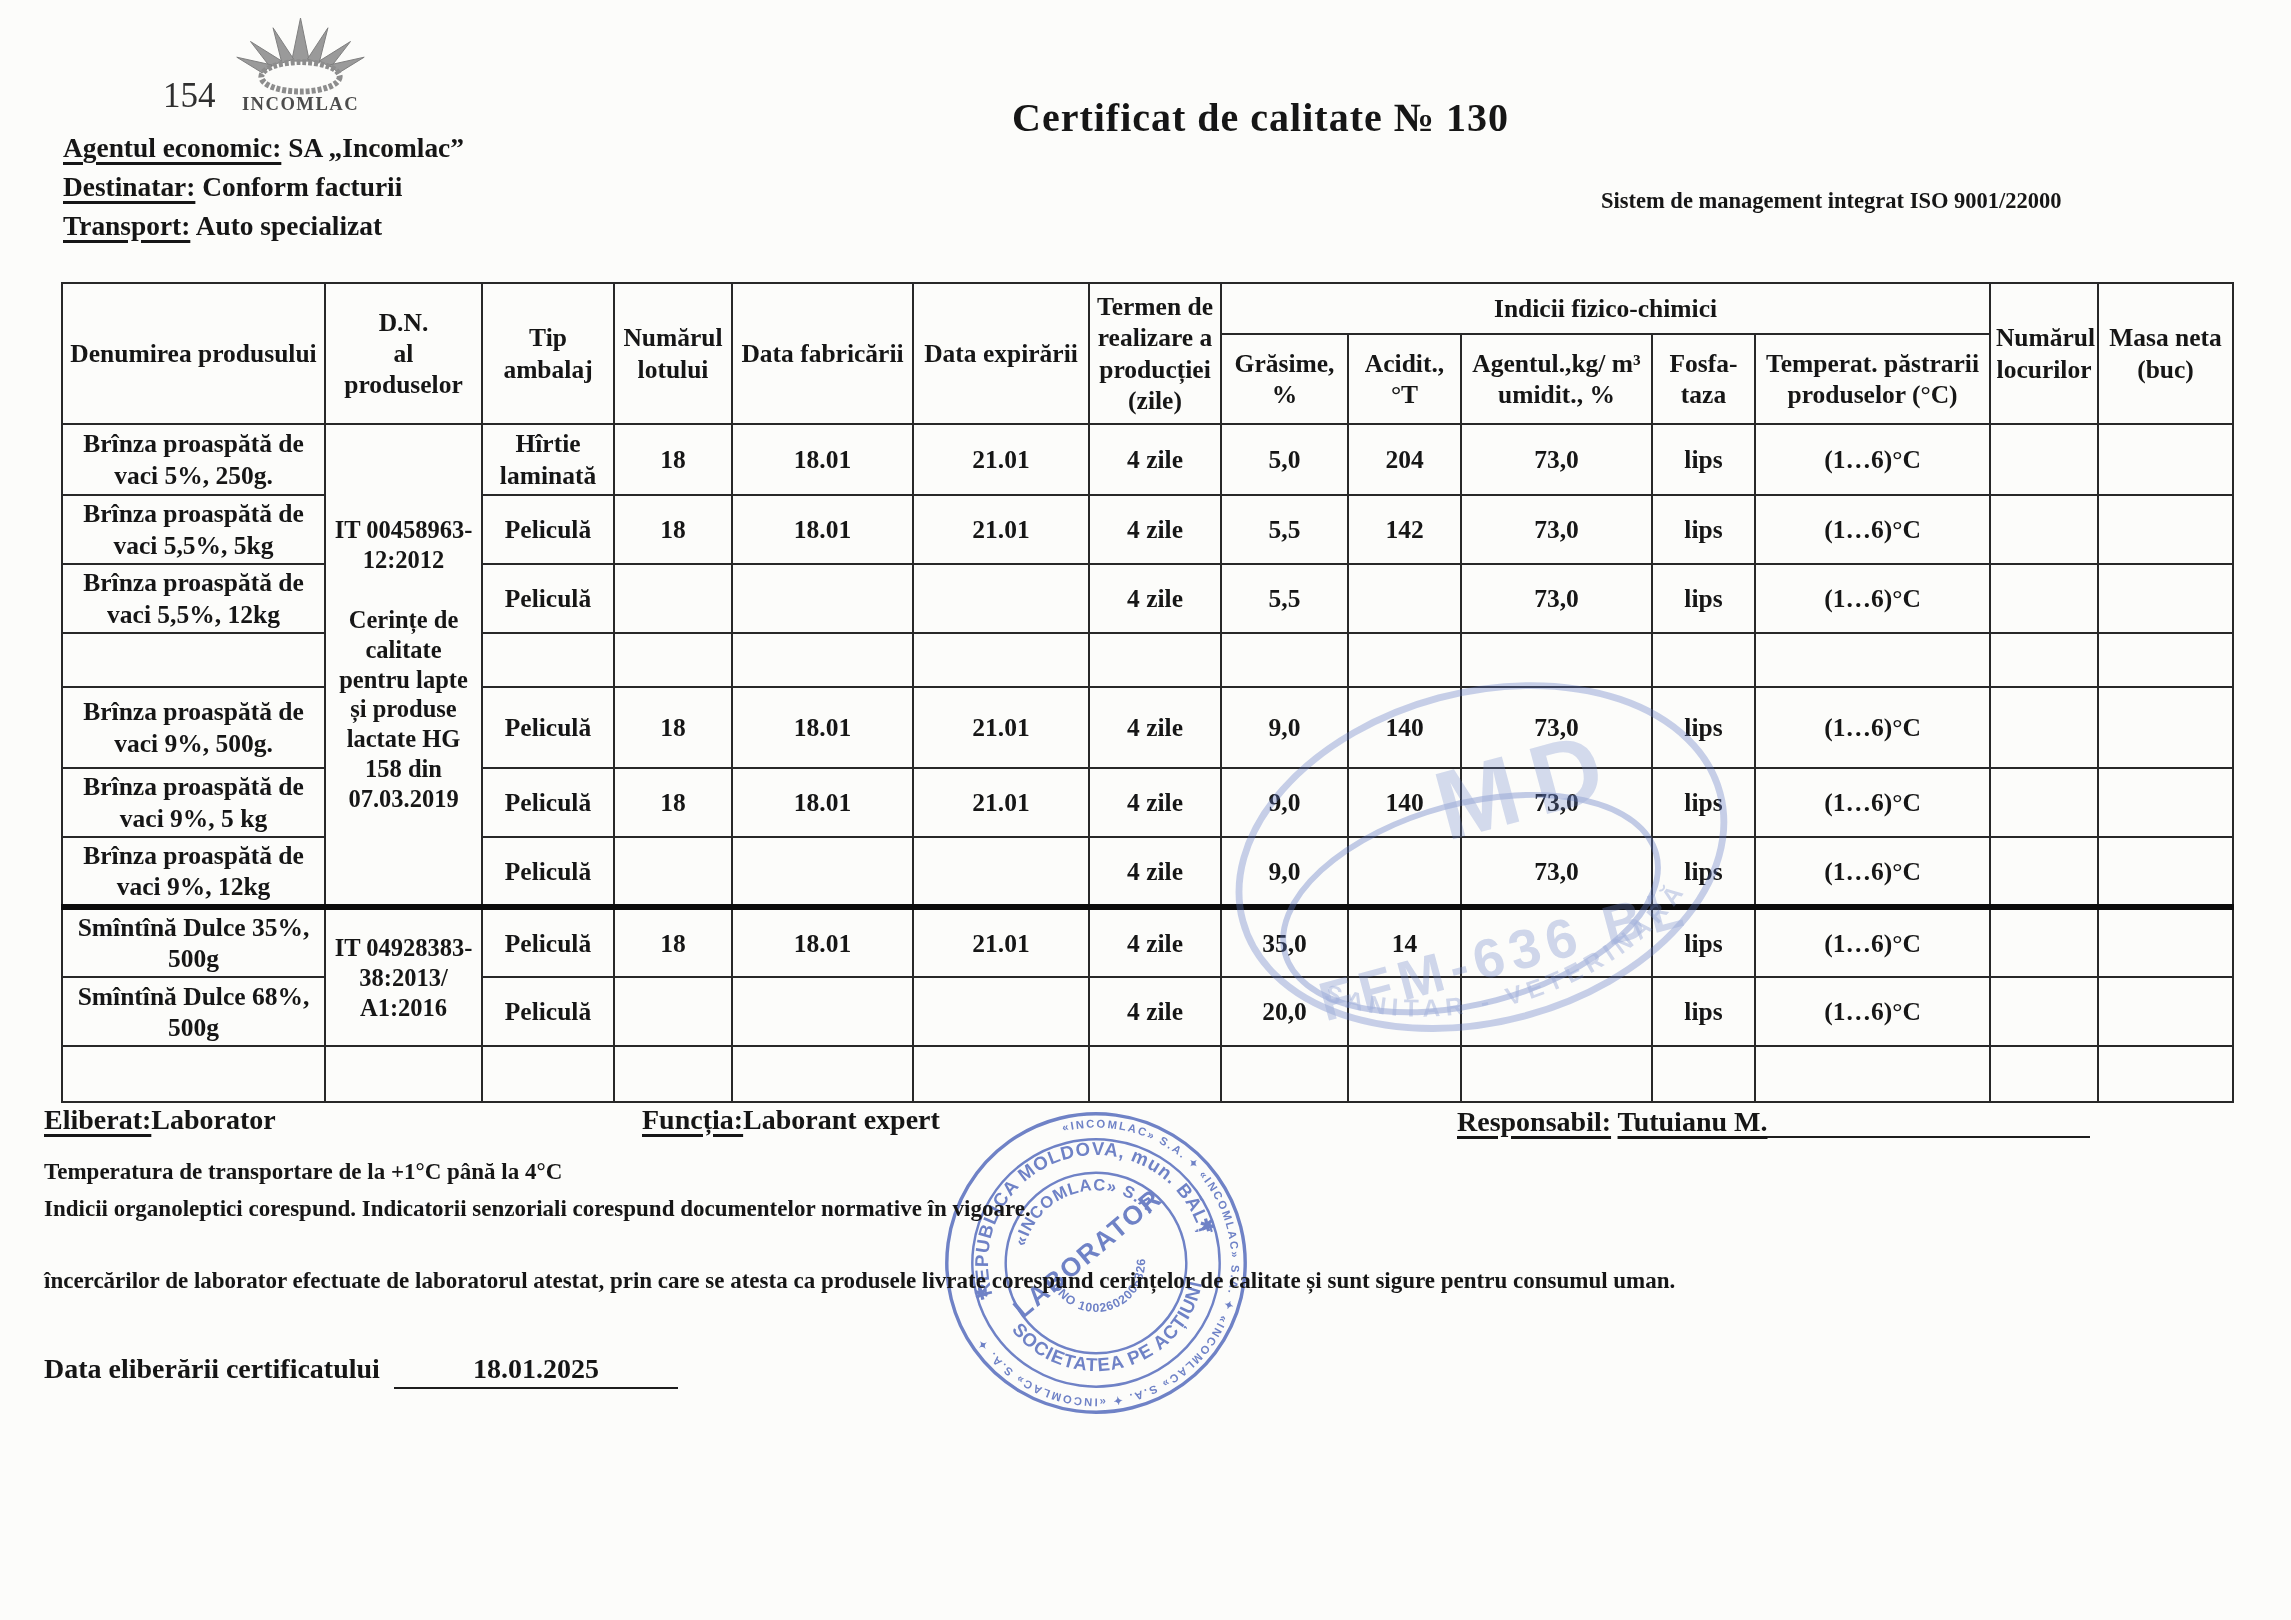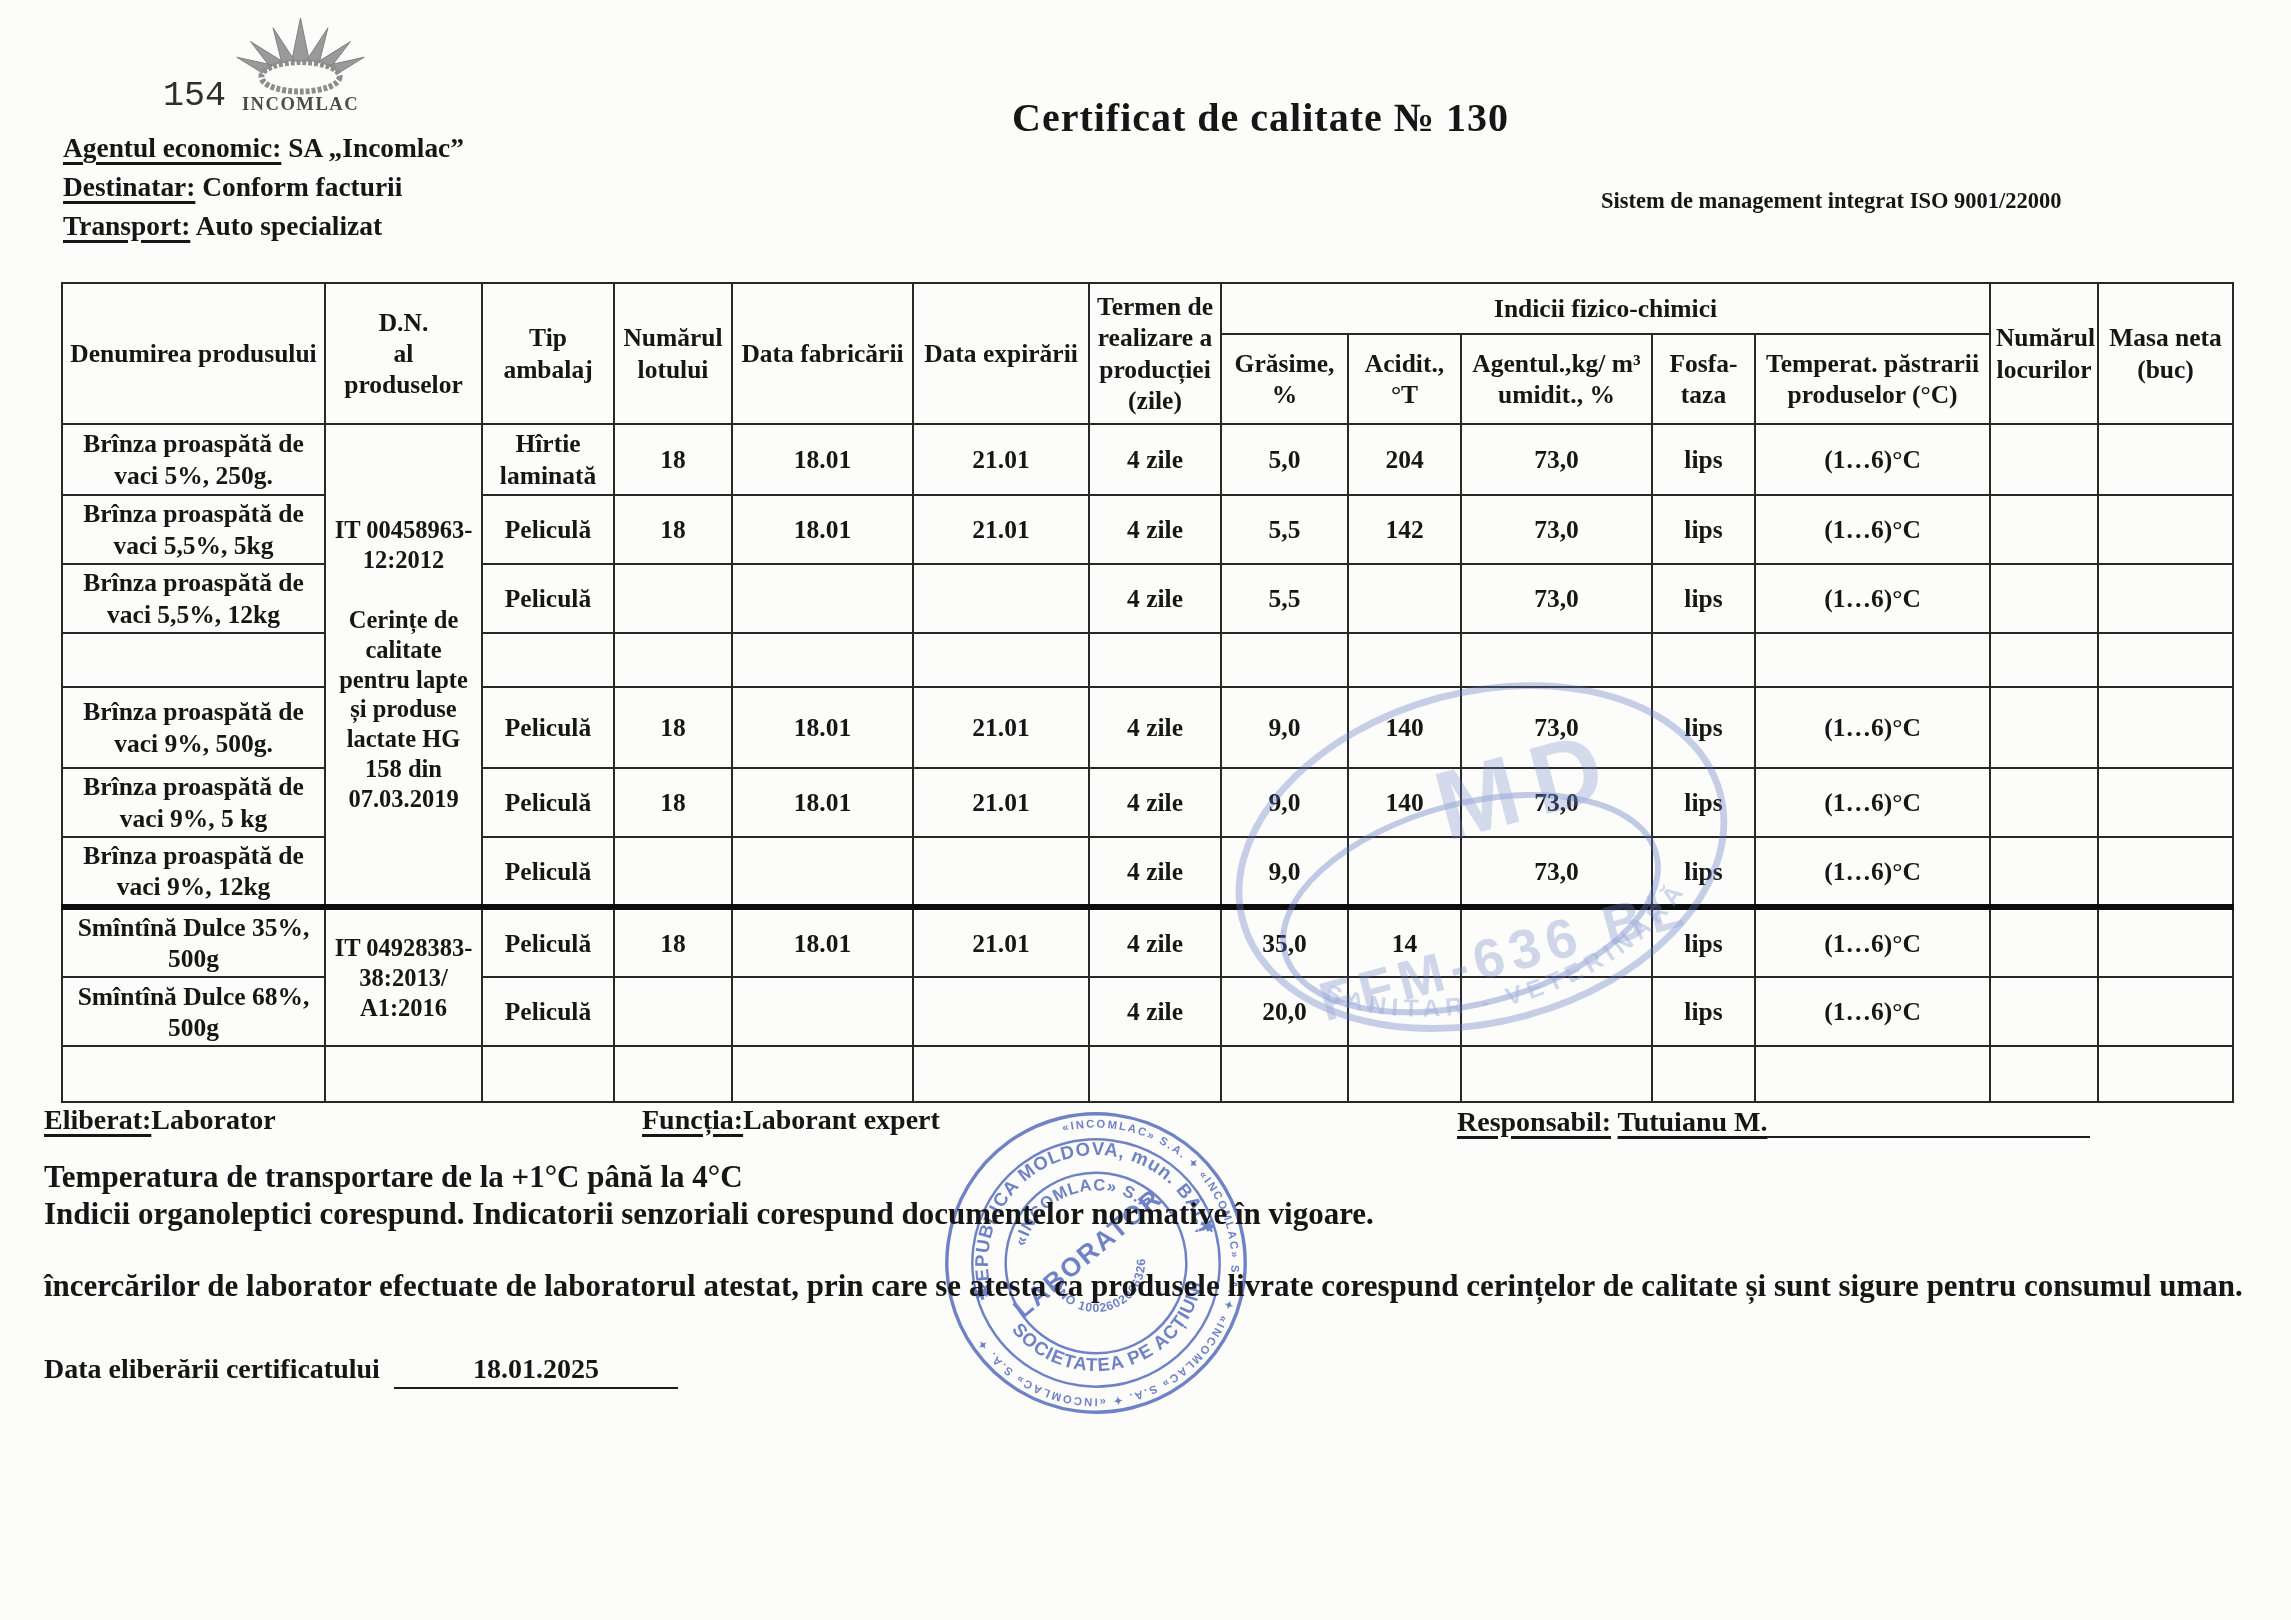--- a/index.html
+++ b/index.html
@@ -3,42 +3,42 @@
 <meta charset="utf-8">
 <style>
   html,body{margin:0;padding:0;background:#e8e8e8;}
   .page{position:relative;width:2292px;height:1620px;background:#fcfcfa;
         font-family:"Liberation Serif",serif;color:#161616;overflow:hidden;}
   .abs{position:absolute;}
   .u{text-decoration:underline;text-decoration-thickness:2.5px;text-underline-offset:4.9px;}
   .pre{white-space:pre-line;}
 
   
-  .page-num{left:163px;top:76px;font-size:35px;color:#2f2f2f;font-family:Liberation Mono, monospace;}
+  .page-num{left:163px;top:76px;font-size:35px;color:#2f2f2f;font-family:Liberation Serif, serif;}
   .doc-title{left:1012px;top:94px;font-size:40px;font-weight:bold;letter-spacing:1px;}
   .iso-note{left:1601px;top:188px;font-size:22.5px;font-weight:bold;}
   .hfields{left:63px;top:129px;font-size:27.4px;font-weight:bold;line-height:39px;}
 
   
   table.cert{position:absolute;left:61px;top:282px;border-collapse:collapse;table-layout:fixed;
              width:2172px;font-size:25.5px;font-weight:bold;}
   .cert th,.cert td{border:2px solid #282828;text-align:center;vertical-align:middle;
                     padding:2px 4.9px;line-height:1.22;overflow:hidden;}
   table.cert{border:2.9px solid #1d1d1d;}
   .cert tr.thick>td{border-top:6.9px solid #0c0c0c;}
   .cert td.dncell{font-size:24.5px;margin-left:14px;}
 
   
   .stamp{position:absolute;pointer-events:none;}
   .stamp text{font-family:"Liberation Sans",sans-serif;font-weight:bold;}
 
   
   .f-line{font-size:28px;font-weight:bold;}
   .sig-line{display:inline-block;width:323px;border-bottom:2.9px solid #1d1d1d;height:27.4px;vertical-align:bottom;}
-  .notes{left:44px;width:2225px;font-size:31px;font-weight:bold;}
+  .notes{left:44px;width:2225px;font-size:23px;font-weight:bold;}
   .date-value{display:inline-block;min-width:265px;text-align:center;border-bottom:2.9px solid #1d1d1d;
               margin-left:13.7px;padding:0 9.8px 2px 9.8px;}
 </style>
 </head>
 <body>
 
 <div class="page">
 
   <div class="abs page-num">154</div>
 

